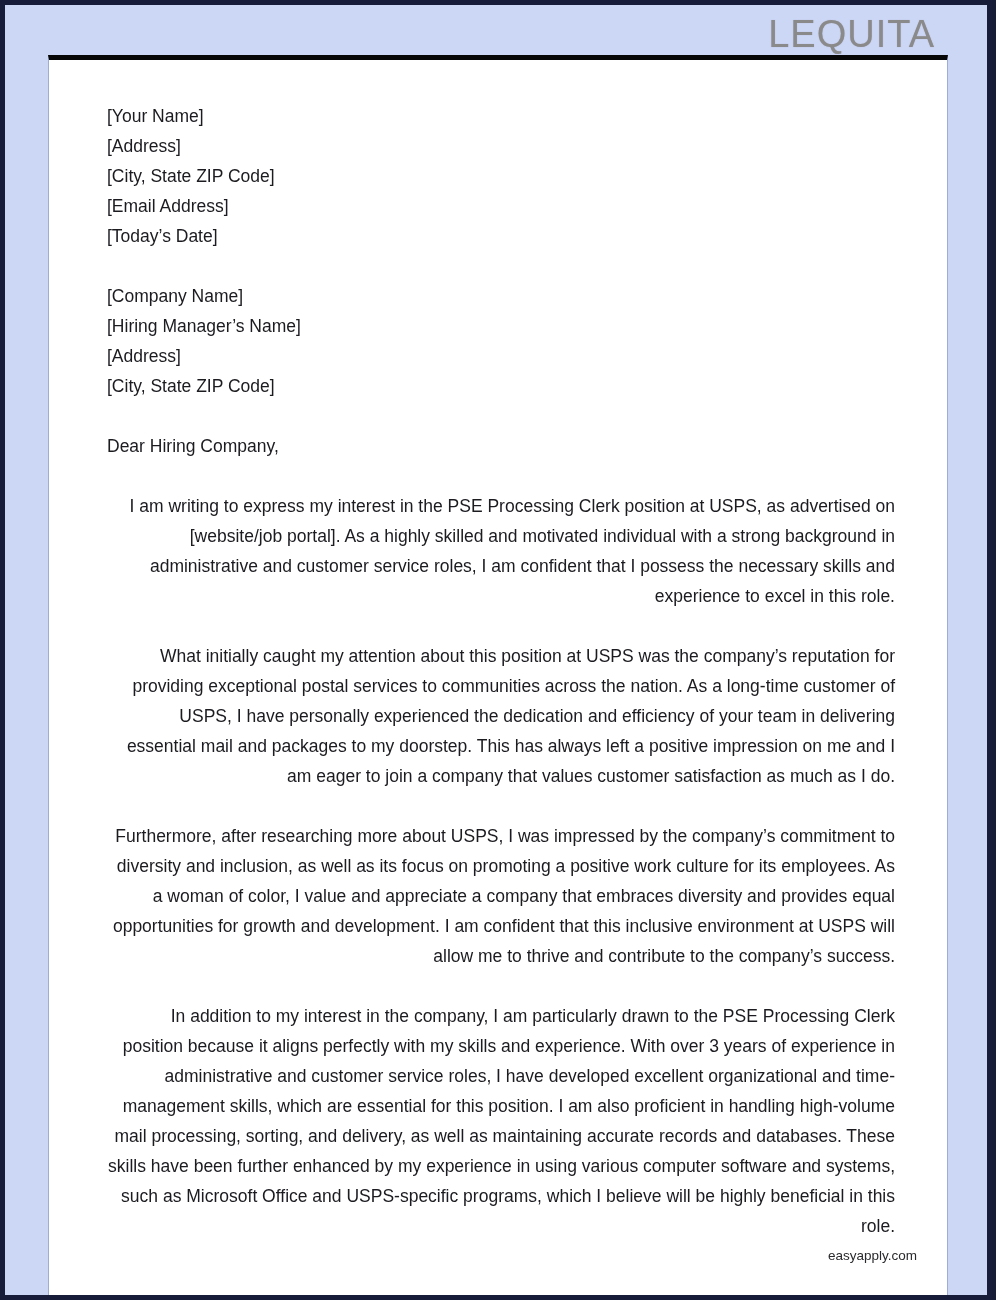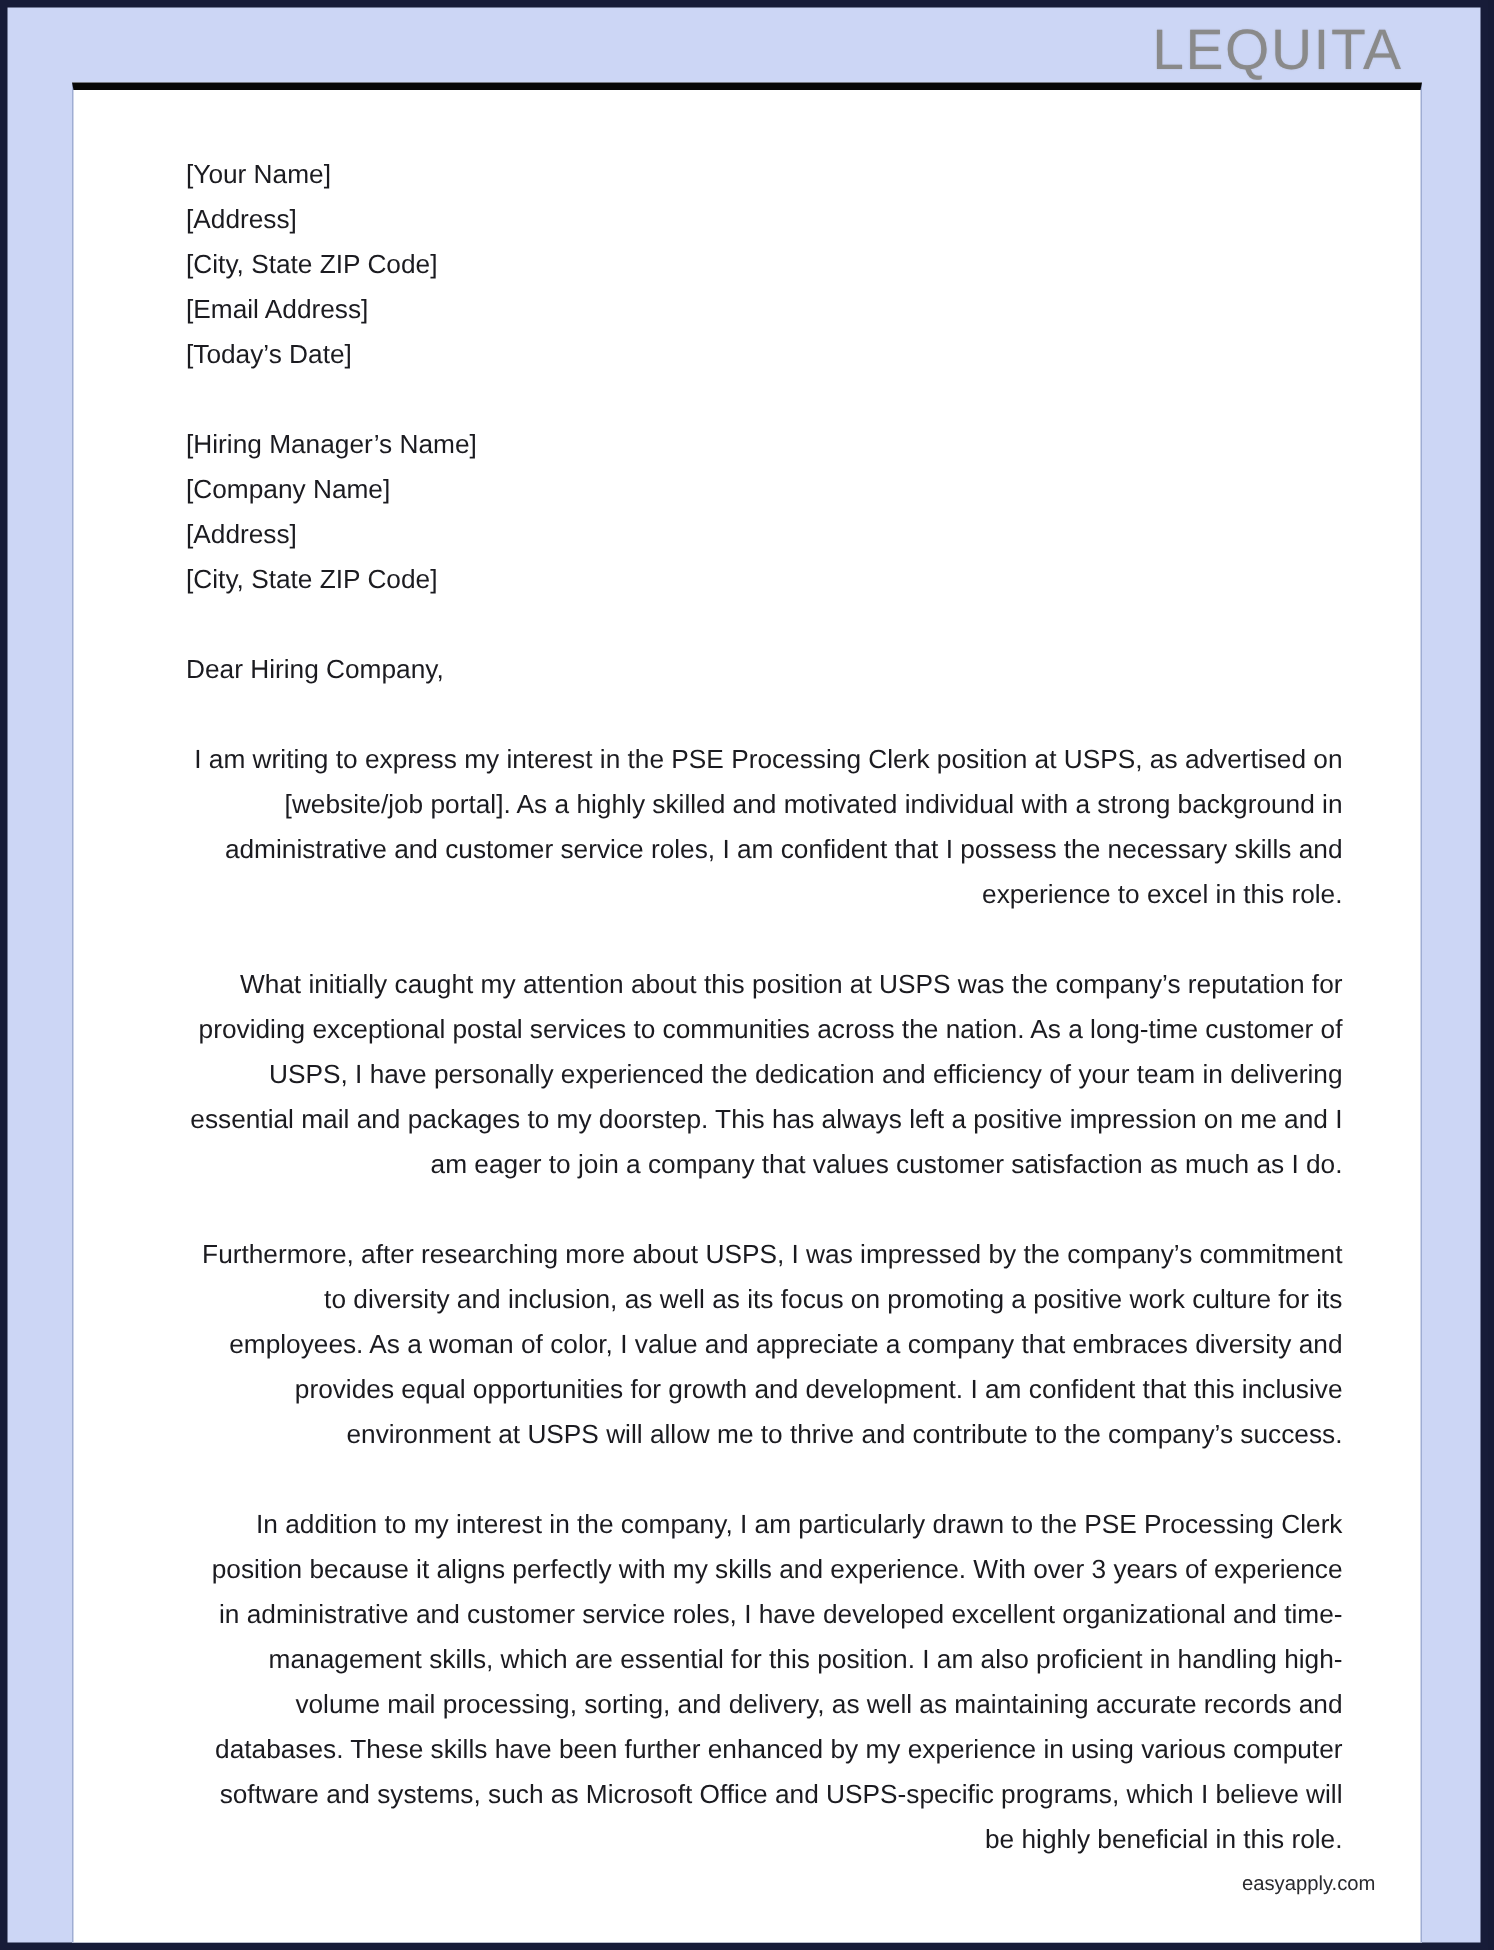--- a/index.html
+++ b/index.html
@@ -34,21 +34,21 @@
     left: 43px;
     top: 50px;
     width: 900px;
     height: 1245px;
     background: #ffffff;
     border-top: 5px solid #060606;
     border-left: 1px solid #9fadd3;
     border-right: 1px solid #9fadd3;
   }
   .content {
-    padding: 41px 52px 0 75px;
+    padding: 41px 52px 0 58px;
     width: 100%;
     font-size: 17.5px;
     line-height: 30px;
     color: #1b1b20;
   }
   .block { margin: 0 0 30px 0; }
   .line { white-space: nowrap; }
   .para { margin: 0 0 30px 0; text-align: right; }
   .watermark {
     position: absolute;
@@ -73,22 +73,22 @@
 
       <div class="block">
         <div class="line">[Your Name]</div>
         <div class="line">[Address]</div>
         <div class="line">[City, State ZIP Code]</div>
         <div class="line">[Email Address]</div>
         <div class="line">[Today’s Date]</div>
       </div>
 
       <div class="block">
+        <div class="line">[Company Name]</div>
         <div class="line">[Hiring Manager’s Name]</div>
-        <div class="line">[Company Name]</div>
         <div class="line">[Address]</div>
         <div class="line">[City, State ZIP Code]</div>
       </div>
 
       <div class="block">Dear Hiring Company,</div>
 
       <p class="para">I am writing to express my interest in the PSE Processing Clerk position at USPS, as advertised on [website/job portal]. As a highly skilled and motivated individual with a strong background in administrative and customer service roles, I am confident that I possess the necessary skills and experience to excel in this role.</p>
       <p class="para">What initially caught my attention about this position at USPS was the company’s reputation for providing exceptional postal services to communities across the nation. As a long-time customer of USPS, I have personally experienced the dedication and efficiency of your team in delivering essential mail and packages to my doorstep. This has always left a positive impression on me and I am eager to join a company that values customer satisfaction as much as I do.</p>
       <p class="para">Furthermore, after researching more about USPS, I was impressed by the company’s commitment to diversity and inclusion, as well as its focus on promoting a positive work culture for its employees. As a woman of color, I value and appreciate a company that embraces diversity and provides equal opportunities for growth and development. I am confident that this inclusive environment at USPS will allow me to thrive and contribute to the company’s success.</p>
       <p class="para">In addition to my interest in the company, I am particularly drawn to the PSE Processing Clerk position because it aligns perfectly with my skills and experience. With over 3 years of experience in administrative and customer service roles, I have developed excellent organizational and time-management skills, which are essential for this position. I am also proficient in handling high-volume mail processing, sorting, and delivery, as well as maintaining accurate records and databases. These skills have been further enhanced by my experience in using various computer software and systems, such as Microsoft Office and USPS-specific programs, which I believe will be highly beneficial in this role.</p>

